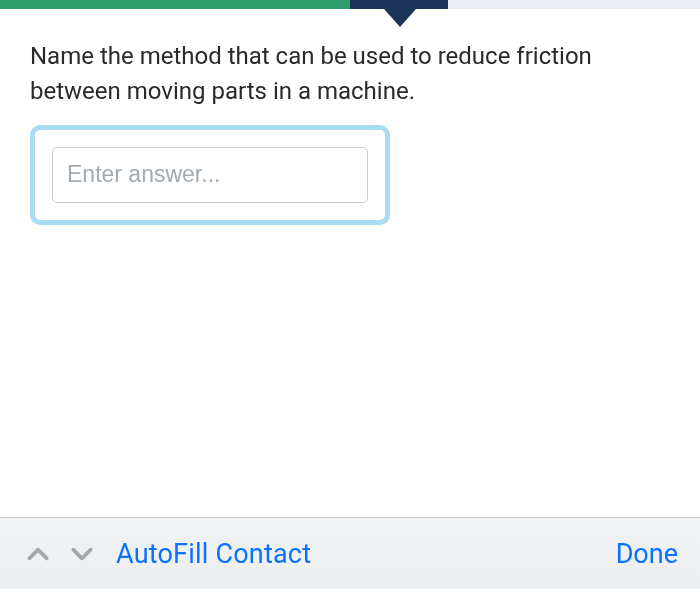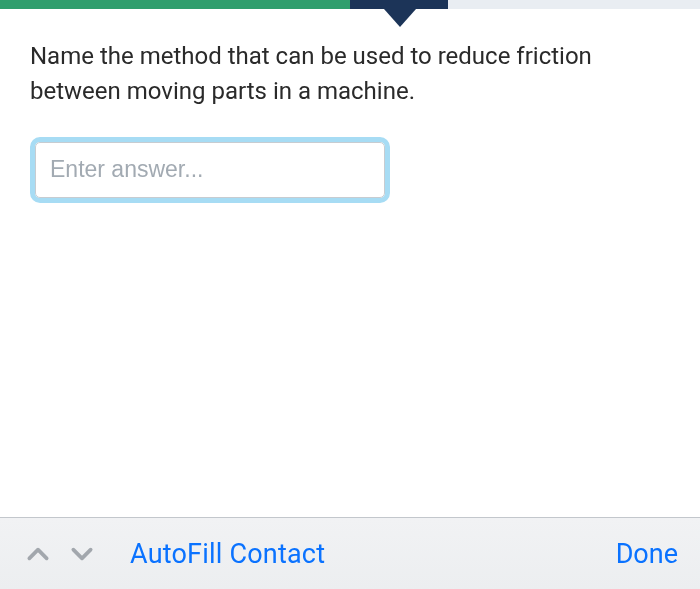--- a/index.html
+++ b/index.html
@@ -20,25 +20,25 @@
     transform: translateX(-50%);
   }
   .content { flex: 1; padding: 30px 30px 0 30px; }
   .question {
     font-size: 24px;
     line-height: 1.45;
     color: #2a2a2a;
     font-weight: 400;
   }
   .input-wrap {
-    margin-top: 28px;
+    margin-top: 16px;
     width: 360px;
     border: 5px solid #a7dcf4;
     border-radius: 10px;
-    padding: 0;
+    padding: 17px;
   }
   .answer-input {
     width: 100%;
     height: 56px;
     border: 1px solid #c7ccd1;
     border-radius: 5px;
     background: #fff;
     font-size: 23px;
     color: #333;
     padding: 0 14px;
@@ -51,21 +51,21 @@
     border-top: 1px solid #c3c7cc;
     display: flex;
     align-items: center;
     padding: 0 22px;
   }
   .chev { width: 32px; height: 32px; display: flex; align-items: center; justify-content: center; }
   .chev svg { width: 26px; height: 26px; }
   .chev-up   { margin-right: 12px; }
   .chev path { stroke: #a2a7ad; stroke-width: 3.4; fill: none; stroke-linecap: round; stroke-linejoin: round; }
   .autofill {
-    margin-left: 32px;
+    margin-left: 18px;
     font-size: 27px;
     color: #0a72ff;
     font-weight: 400;
     letter-spacing: 0.2px;
   }
   .spacer { flex: 1; }
   .done {
     font-size: 27px;
     color: #0a72ff;
     font-weight: 400;

